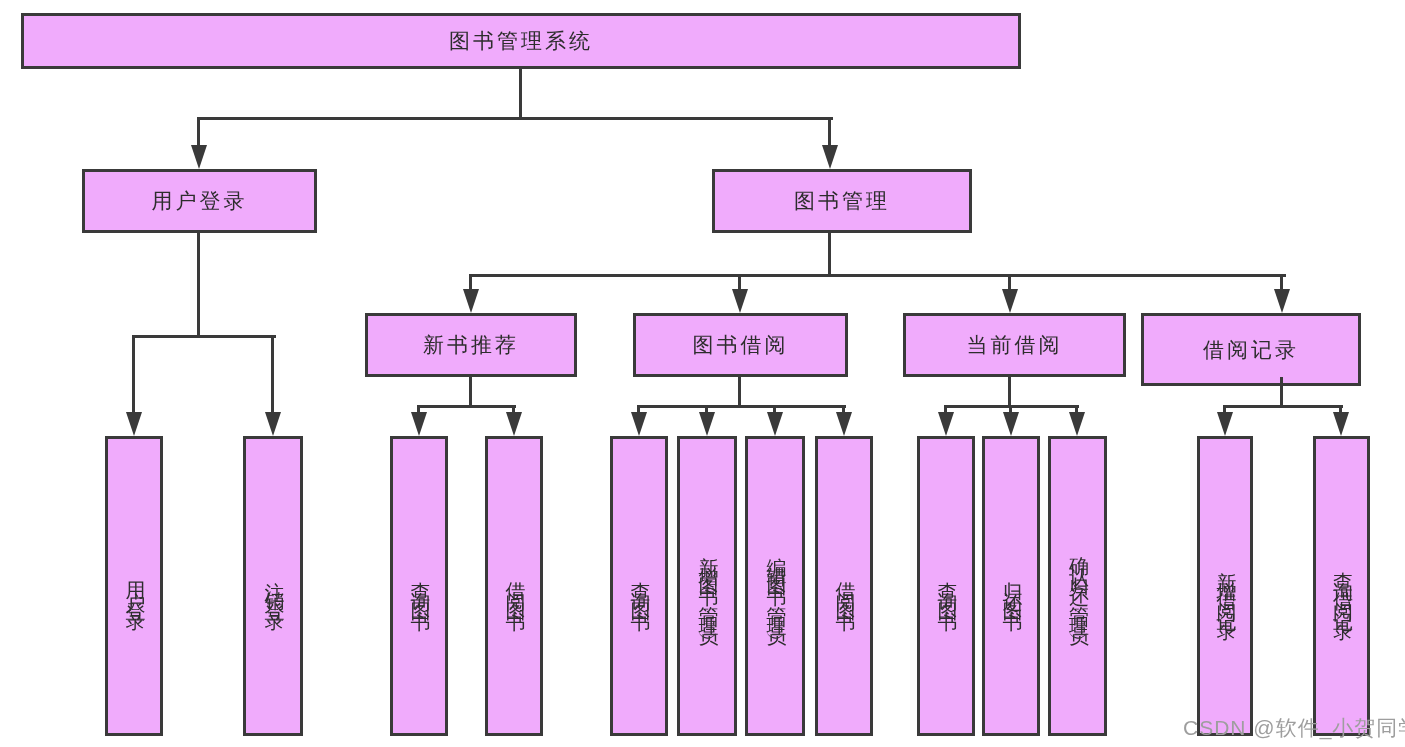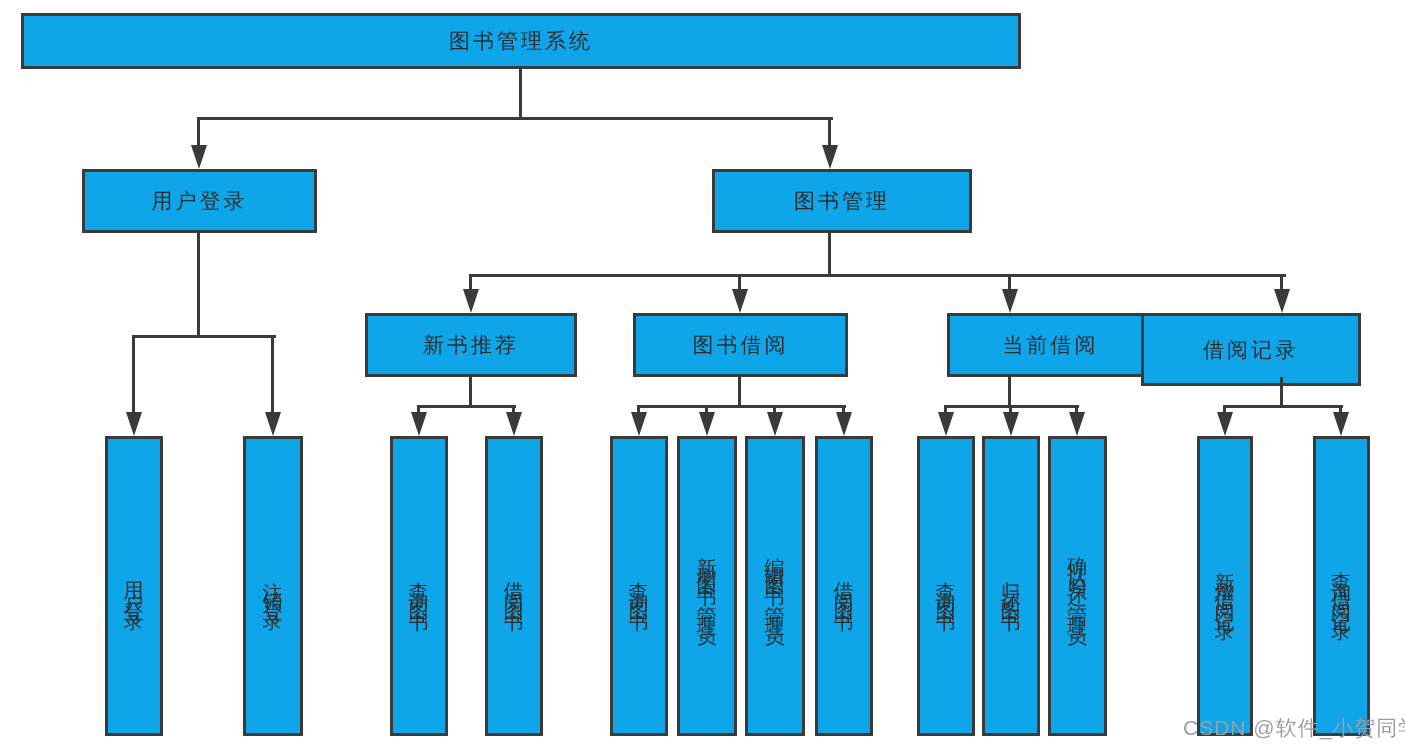--- a/index.html
+++ b/index.html
@@ -3,23 +3,24 @@
 <meta charset="utf-8">
 <style>
   :root { --line:#3a3a3a; --text:#2d2d2d; --bg:#ffffff; --wm:#9e9e9e; }
   * { margin:0; padding:0; box-sizing:border-box; }
   body { background:#fff; font-family:"Liberation Sans","DejaVu Sans",sans-serif; }
   .canvas {
     position:relative; width:1405px; height:747px; background:var(--bg);
     overflow:hidden; color:var(--text);
   }
   .box {
-    position:absolute; border:3px solid var(--line); background:#0ea5e9;
+    position:absolute; border:3px solid var(--line); background:#f0abfc;
     display:flex; align-items:center; justify-content:center;
     color:var(--text);
+    font-family:Liberation Mono, monospace;
   }
   .hbox { font-size:21px; letter-spacing:3px; white-space:nowrap; }
   .vbox .vtext {
     writing-mode:vertical-rl; text-orientation:mixed;
     font-size:20px; letter-spacing:10px; line-height:1; white-space:nowrap;
   }
   .vl, .hl { position:absolute; background:var(--line); }
   .ah {
     position:absolute; width:0; height:0;
     border-left:8px solid transparent; border-right:8px solid transparent;
@@ -60,21 +61,21 @@
   <div class="ah" style="left:463px;top:289px"></div>
   <div class="vl" style="left:738px;top:274px;width:3px;height:18px"></div>
   <div class="ah" style="left:732px;top:289px"></div>
   <div class="vl" style="left:1008px;top:274px;width:3px;height:18px"></div>
   <div class="ah" style="left:1002px;top:289px"></div>
   <div class="vl" style="left:1280px;top:274px;width:3px;height:18px"></div>
   <div class="ah" style="left:1274px;top:289px"></div>
 
   <div class="box hbox" style="left:633px;top:313px;width:215px;height:64px">图书借阅</div>
   <div class="box hbox" style="left:365px;top:313px;width:212px;height:64px">新书推荐</div>
-  <div class="box hbox" style="left:947px;top:313px;width:207px;height:64px">当前借阅</div>
+  <div class="box hbox" style="left:903px;top:313px;width:223px;height:64px">当前借阅</div>
   <div class="box hbox" style="left:1141px;top:313px;width:220px;height:73px">借阅记录</div>
 
   <div class="vl" style="left:469px;top:377px;width:3px;height:31px"></div>
   <div class="hl" style="left:417px;top:405px;width:99px;height:3px"></div>
   <div class="vl" style="left:417px;top:405px;width:3px;height:12px"></div>
   <div class="ah" style="left:411px;top:412px"></div>
   <div class="vl" style="left:512px;top:405px;width:3px;height:12px"></div>
   <div class="ah" style="left:506px;top:412px"></div>
 
   <div class="vl" style="left:738px;top:377px;width:3px;height:31px"></div>

